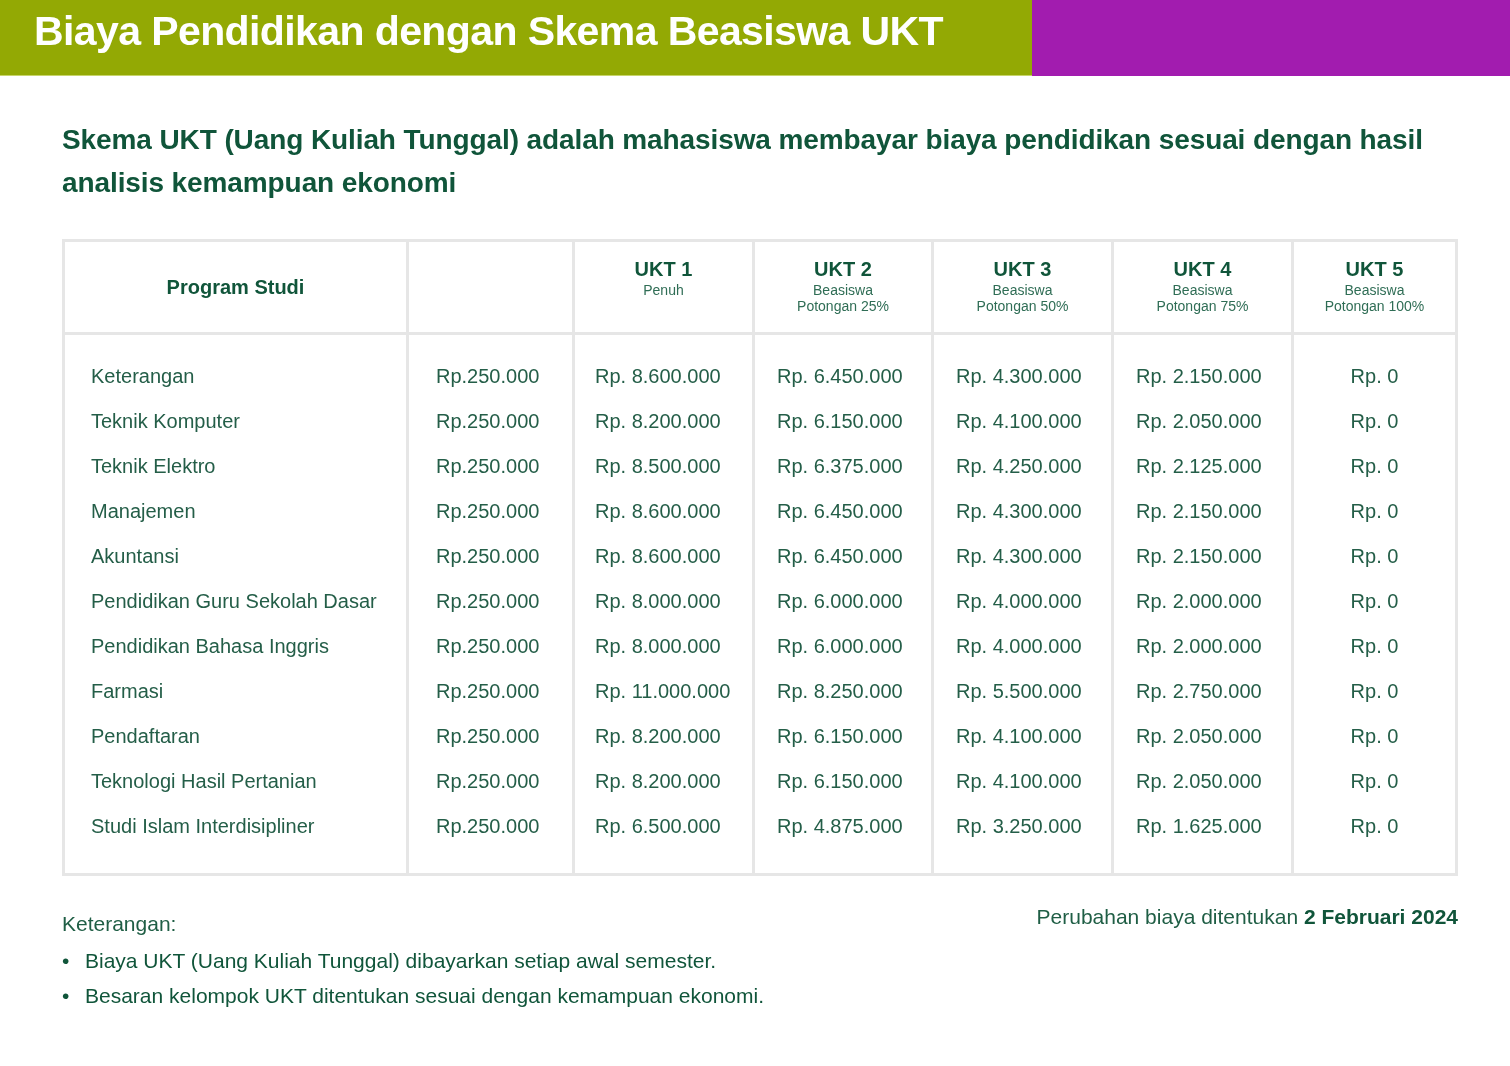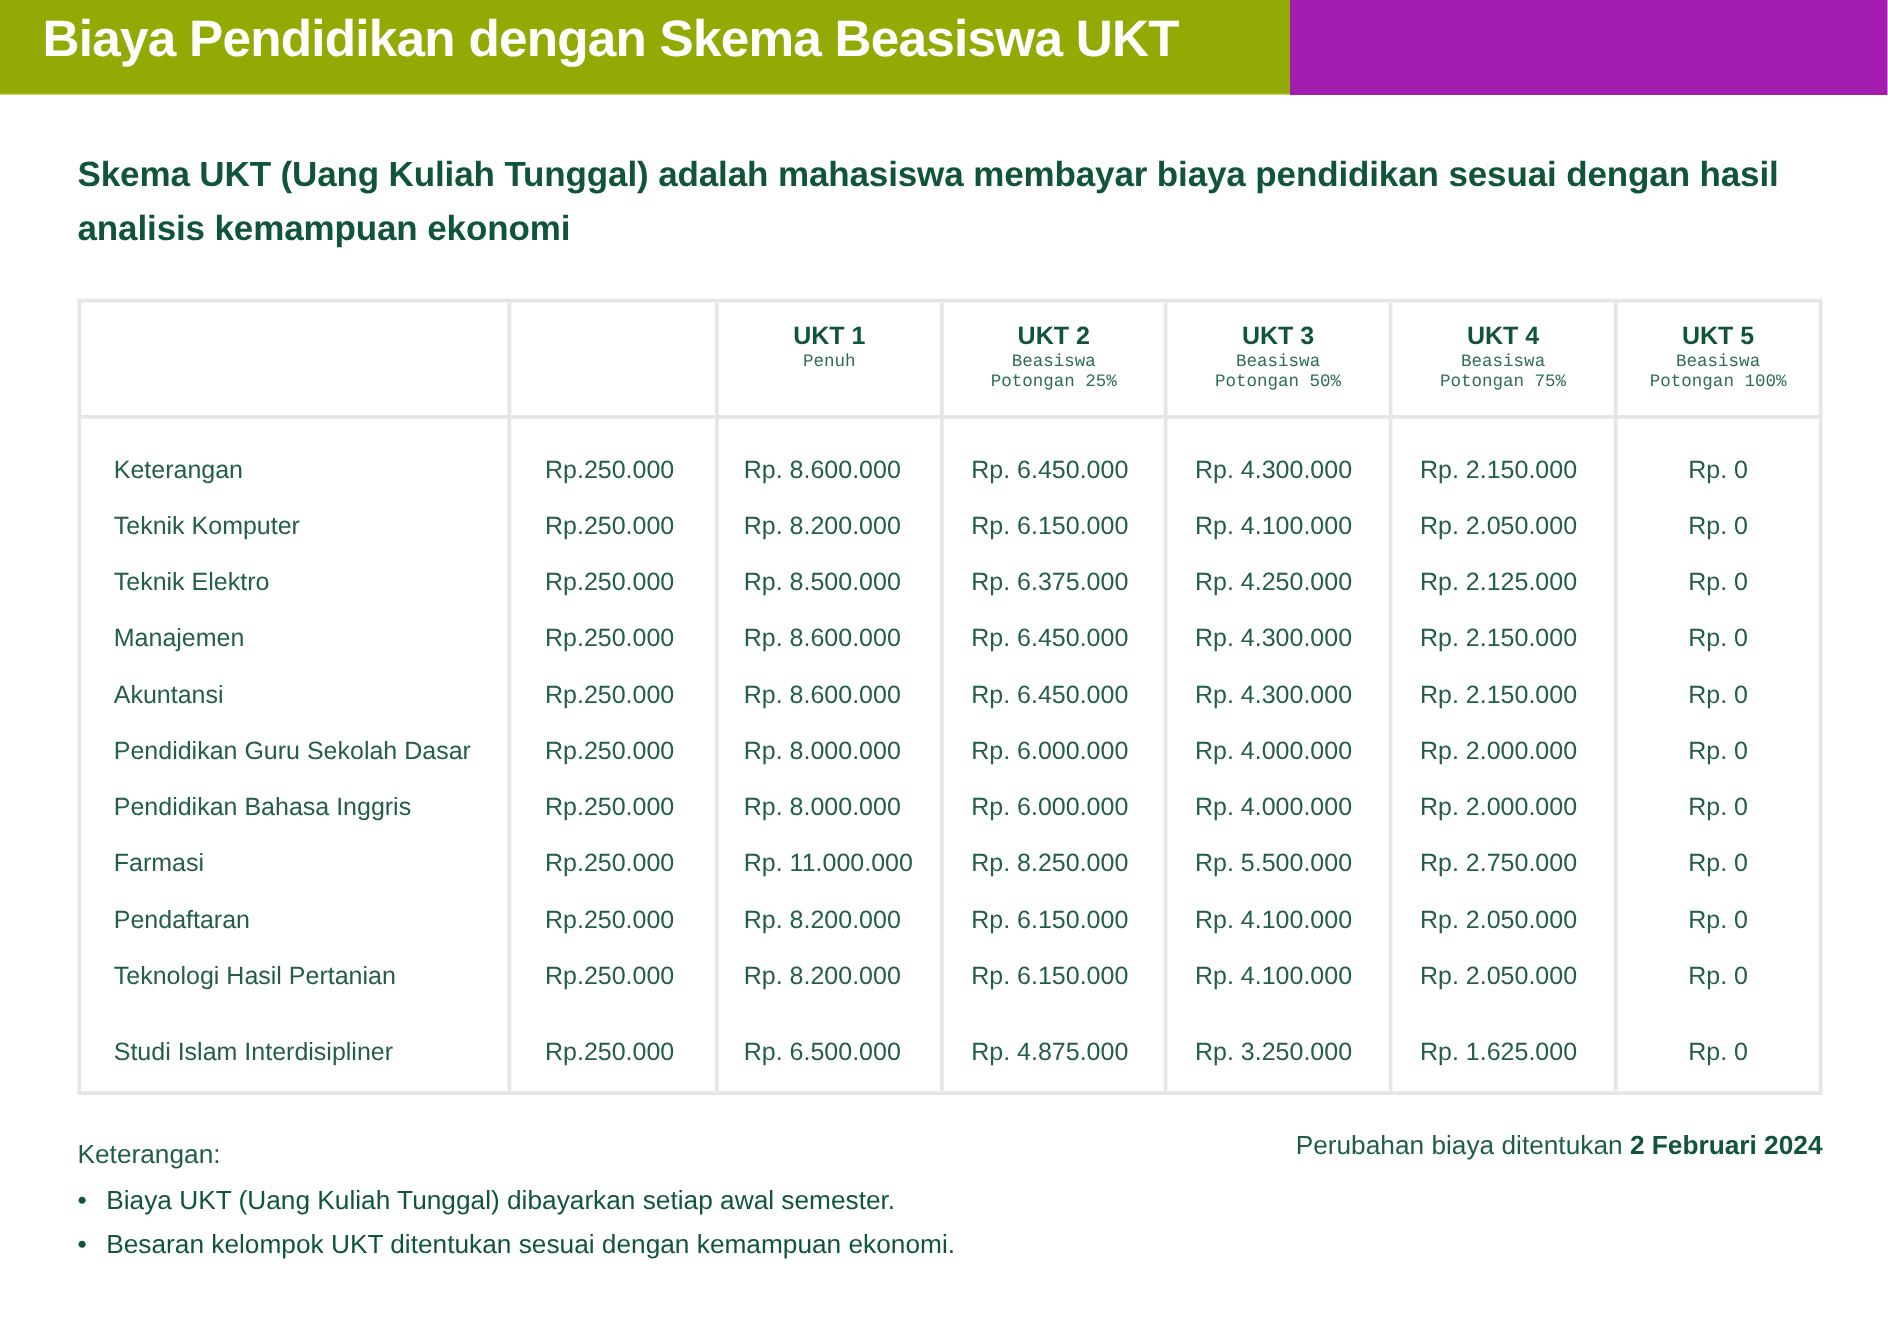--- a/index.html
+++ b/index.html
@@ -39,21 +39,21 @@
   }
   .head-line {
     position: absolute; left: 0; right: 0; top: 90px; height: 3px; background: #e6e6e6;
   }
   .hcell {
     position: absolute; top: 0; height: 90px;
     display: flex; flex-direction: column; align-items: center; justify-content: center;
     text-align: center; color: #10553a;
   }
   .hcell .h-main { font-size: 20px; font-weight: 700; line-height: 25px; }
-  .hcell .h-sub { font-size: 14px; line-height: 16px; color: #2f6d55; font-family: Liberation Mono, monospace; }
+  .hcell .h-sub { font-size: 14px; line-height: 16px; color: #2f6d55; }
   .hcell.top { justify-content: flex-start; padding-top: 15px; box-sizing: border-box; }
   .hcell.top .h-main { margin-bottom: 0px; }
   .row {
     position: absolute; left: 0; right: 0; height: 45px;
   }
   .cell {
     position: absolute; top: 0; height: 45px; line-height: 45px;
     font-size: 20px; color: #245e48; white-space: nowrap;
   }
   .cell.name { left: 26px; color: #245e48; }
@@ -87,20 +87,23 @@
 <div class="tbl">
 
   <div class="col-line" style="left:341px"></div>
   <div class="col-line" style="left:507px"></div>
   <div class="col-line" style="left:687px"></div>
   <div class="col-line" style="left:866px"></div>
   <div class="col-line" style="left:1046px"></div>
   <div class="col-line" style="left:1226px"></div>
   <div class="head-line"></div>
 
+  <div class="hcell" style="left:0;width:341px">
+    <div class="h-main">Program Studi</div>
+  </div>
   <div class="hcell top" style="left:510px;width:177px">
     <div class="h-main">UKT 1</div>
     <div class="h-sub">Penuh</div>
   </div>
   <div class="hcell top" style="left:690px;width:176px">
     <div class="h-main">UKT 2</div>
     <div class="h-sub">Beasiswa</div>
     <div class="h-sub">Potongan 25%</div>
   </div>
   <div class="hcell top" style="left:869px;width:177px">
@@ -203,21 +206,21 @@
       </div>
       <div class="row" style="top: 517px;">
         <div class="cell name" style="left:26px">Teknologi Hasil Pertanian</div>
         <div class="cell" style="left:371px">Rp.250.000</div>
         <div class="cell" style="left:530px">Rp. 8.200.000</div>
         <div class="cell" style="left:712px">Rp. 6.150.000</div>
         <div class="cell" style="left:891px">Rp. 4.100.000</div>
         <div class="cell" style="left:1071px">Rp. 2.050.000</div>
         <div class="cell" style="left:1229px;width:161px;text-align:center">Rp. 0</div>
       </div>
-      <div class="row" style="top: 578px;">
+      <div class="row" style="top: 562px;">
         <div class="cell name" style="left:26px">Studi Islam Interdisipliner</div>
         <div class="cell" style="left:371px">Rp.250.000</div>
         <div class="cell" style="left:530px">Rp. 6.500.000</div>
         <div class="cell" style="left:712px">Rp. 4.875.000</div>
         <div class="cell" style="left:891px">Rp. 3.250.000</div>
         <div class="cell" style="left:1071px">Rp. 1.625.000</div>
         <div class="cell" style="left:1229px;width:161px;text-align:center">Rp. 0</div>
       </div>
     </div>
 </div>

